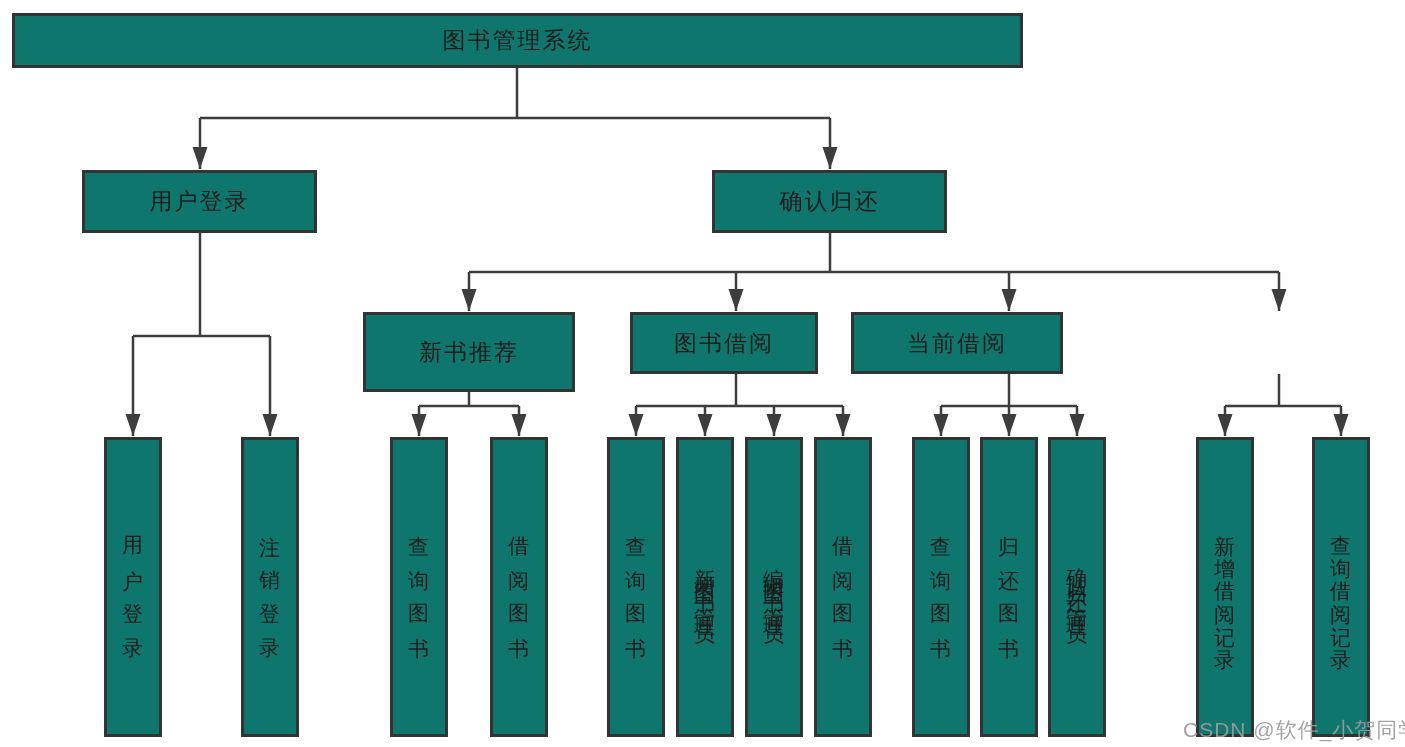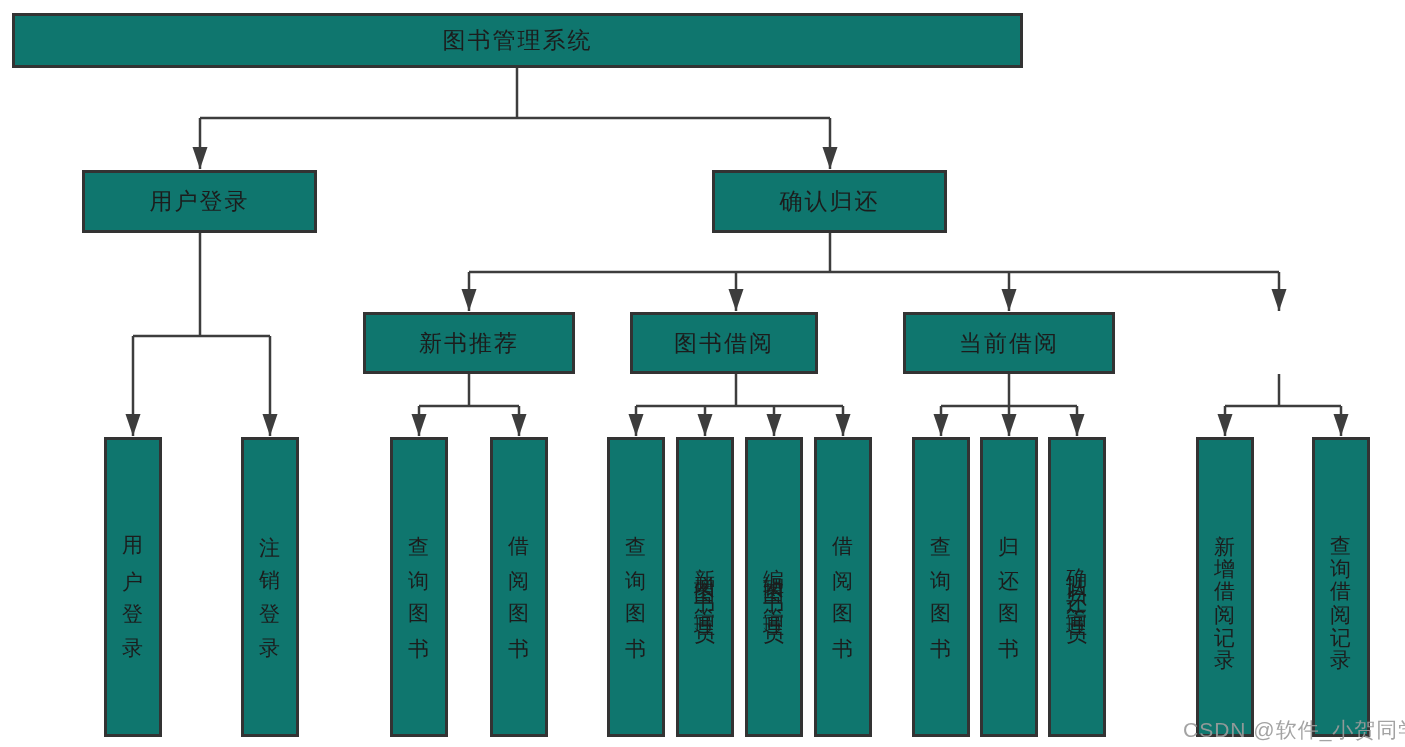--- a/index.html
+++ b/index.html
@@ -108,27 +108,27 @@
     <span class="h-label">图书管理系统</span>
   </div>
 
   <div class="box" style="left:82px;top:170px;width:235px;height:63px">
     <span class="h-label">用户登录</span>
   </div>
   <div class="box" style="left:712px;top:170px;width:235px;height:63px">
     <span class="h-label">确认归还</span>
   </div>
 
-  <div class="box" style="left:363px;top:312px;width:212px;height:62px">
+  <div class="box" style="left:363px;top:312px;width:212px;height:80px">
     <span class="h-label">新书推荐</span>
   </div>
   <div class="box" style="left:630px;top:312px;width:188px;height:62px">
     <span class="h-label">图书借阅</span>
   </div>
-  <div class="box" style="left:903px;top:312px;width:212px;height:62px">
+  <div class="box" style="left:851px;top:312px;width:212px;height:62px">
     <span class="h-label">当前借阅</span>
   </div>
 
   <div class="box leaf" style="left:104px">
     <span class="v-label" style="letter-spacing: 34px;">用户登录</span>
   </div>
   <div class="box leaf" style="left:241px">
     <span class="v-label" style="letter-spacing: 34px;">注销登录</span>
   </div>
 

